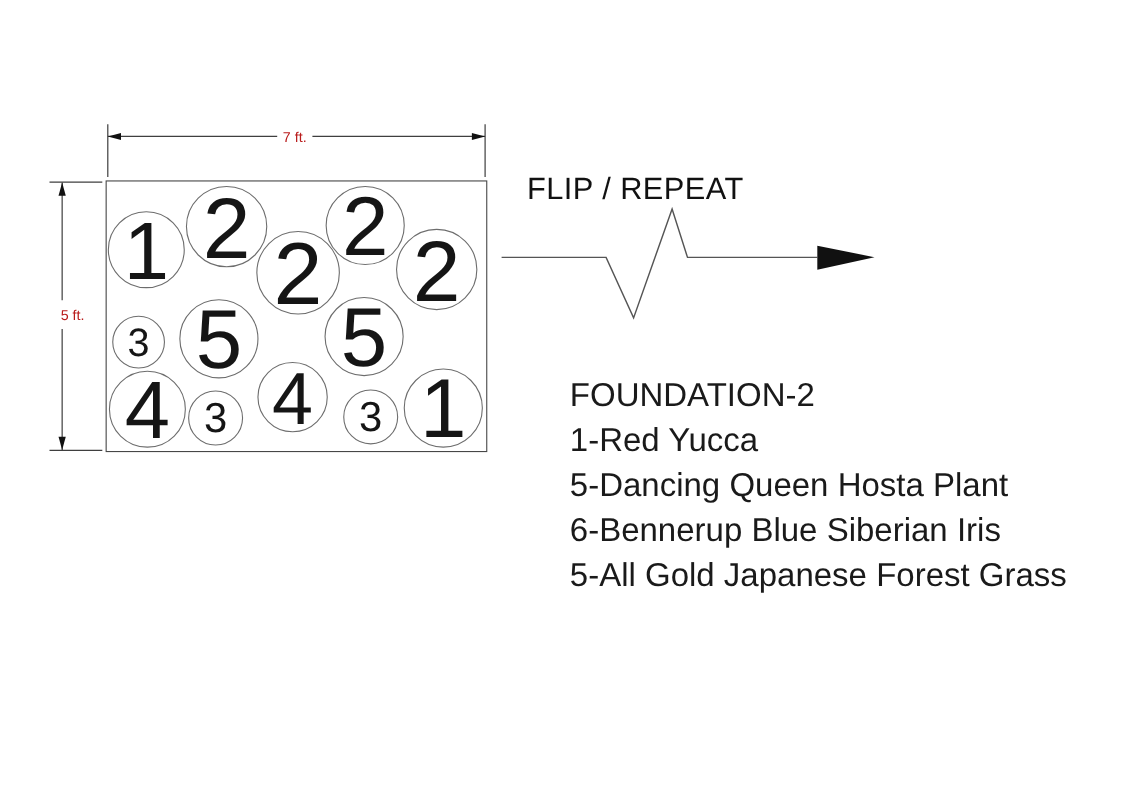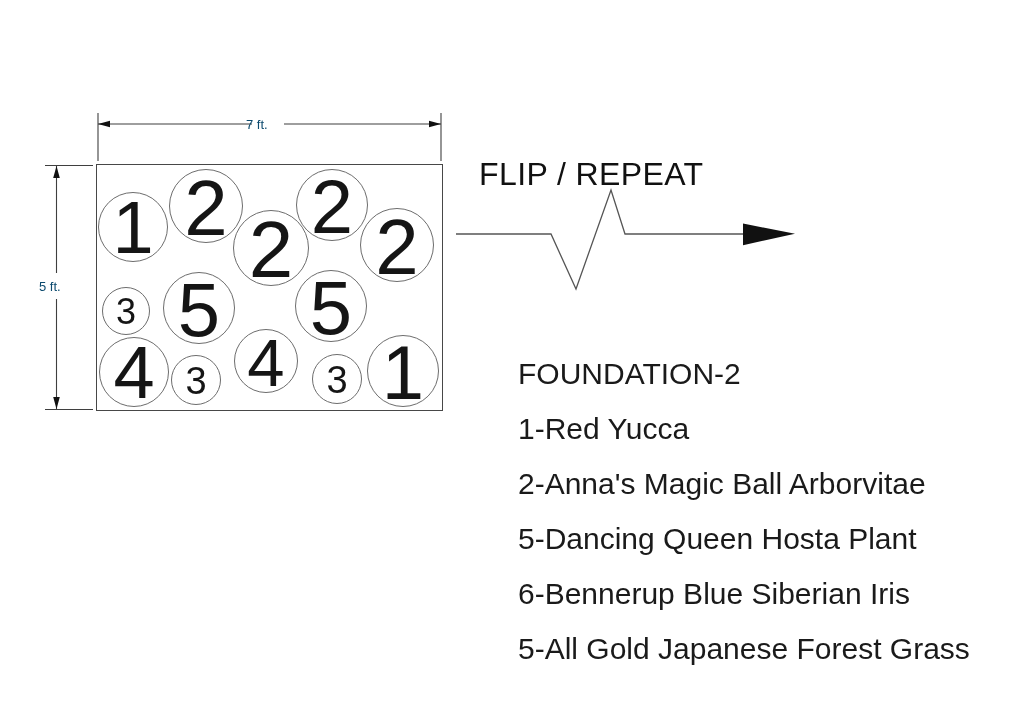--- a/index.html
+++ b/index.html
@@ -31,45 +31,44 @@
     box-sizing:border-box;
     display:flex;align-items:center;justify-content:center;
     line-height:1;
     color:var(--ink);
     background:#ffffff00;
   }
   .plant span{transform:translateY(0.02em);}
   .dim-label{
     position:absolute;
     font-size:13px;
-    color:#0c4a6e;
-    text-align:left;
+    color:#b91c1c;
+    text-align:center;
     white-space:nowrap;
   }
   .dim-w{left:246px;top:117px;width:44px;}
-  .dim-h{left:39px;top:279px;width:32px;}
+  .dim-h{left:50px;top:279px;width:32px;}
   .flip-title{
     position:absolute;
     left:479px;top:156px;
-    font-size:32px;
+    font-size:28px;
     letter-spacing:0.4px;
     color:#111;
     white-space:nowrap;
   }
   .legend{
     position:absolute;
     left:518px;top:339px;
     font-size:30px;
     color:#1a1a1a;
   }
   .legend-line{
     height:41px;
     display:flex;align-items:center;
     white-space:nowrap;
-    margin-top:14px;
   }
 </style>
 </head>
 <body>
 
 <div class="canvas">
 
   <svg class="linework" viewBox="0 0 1024 724" xmlns="http://www.w3.org/2000/svg">
 
     <g stroke="var(--line)" stroke-width="1.1" fill="none">
@@ -140,20 +139,19 @@
 
   <div class="dim-label dim-w">7 ft.</div>
   <div class="dim-label dim-h">5 ft.</div>
 
   <div class="flip-title">FLIP / REPEAT</div>
 
   <div class="legend">
     <div class="legend-line">FOUNDATION-2</div>
     <div id="legend-items">
         <div class="legend-line">1-Red Yucca</div>
-        <div class="legend-line">2-Anna's Magic Ball Arborvitae</div>
         <div class="legend-line">5-Dancing Queen Hosta Plant</div>
         <div class="legend-line">6-Bennerup Blue Siberian Iris</div>
         <div class="legend-line">5-All Gold Japanese Forest Grass</div>
       </div>
   </div>
 
 </div>
 
 </body></html>

